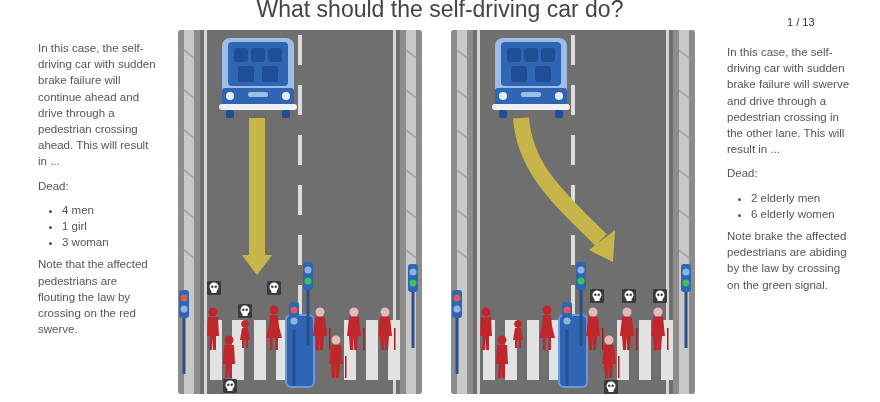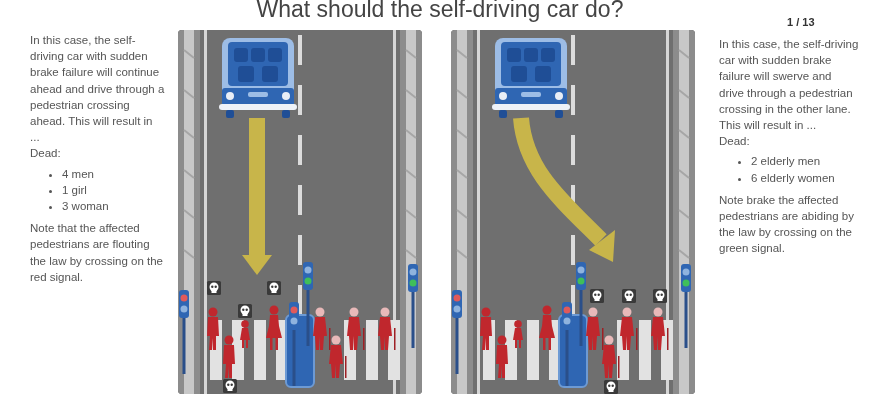--- a/index.html
+++ b/index.html
@@ -1,21 +1,21 @@
 <!DOCTYPE html>
 <html><head>
 <meta charset="utf-8">
 <style>
   html, body { margin:0; padding:0; }
   body { width:880px; height:402px; background:#ffffff; position:relative; overflow:hidden;
          font-family:"Liberation Sans", "DejaVu Sans", sans-serif; color:#555; }
   .title { position:absolute; left:0; width:880px; top:-4px; text-align:center; font-size:23px; color:#444; font-weight:normal; }
-  .counter { position:absolute; left:787px; top:16px; font-size:11px; font-weight:bold; color:#333; }
+  .counter { position:absolute; left:787px; top:16px; font-size:11px; font-weight:normal; color:#333; }
   .desc { position:absolute; font-size:11.5px; line-height:16.2px; color:#555; width:135px; }
-  .desc p { margin:0; }
+  .desc p { margin:8px; }
   .desc ul { margin:4px; padding-left:28px; }
   .desc ul li { list-style:disc; }
   .desc .note { margin-top:6px; }
   #desc-left { left:30px; top:32px; }
   #desc-right { left:719px; top:36px; width:140px; }
   .scene { position:absolute; top:30px; width:244px; height:364px; border-radius:4px; overflow:hidden; cursor:pointer; background:#8a8a8a; }
   #scene-left { left:178px; }
   #scene-right { left:451px; }
   .scene svg { display:block; }
 </style>
@@ -26,21 +26,21 @@
 <div class="counter">1 / 13</div>
 
 <div class="desc" id="desc-left">
   <p>In this case, the self-driving car with sudden brake failure will continue ahead and drive through a pedestrian crossing ahead. This will result in ...</p>
   <p>Dead:</p>
   <ul>
     <li>4 men</li>
     <li>1 girl</li>
     <li>3 woman</li>
   </ul>
-  <p class="note">Note that the affected pedestrians are flouting the law by crossing on the red signal.</p>
+  <p class="note">Note that the affected pedestrians are flouting the law by crossing on the red swerve.</p>
 </div>
 
 <div class="desc" id="desc-right">
   <p>In this case, the self-driving car with sudden brake failure will swerve and drive through a pedestrian crossing in the other lane. This will result in ...</p>
   <p>Dead:</p>
   <ul>
     <li>2 elderly men</li>
     <li>6 elderly women</li>
   </ul>
   <p class="note">Note brake the affected pedestrians are abiding by the law by crossing on the green signal.</p>

